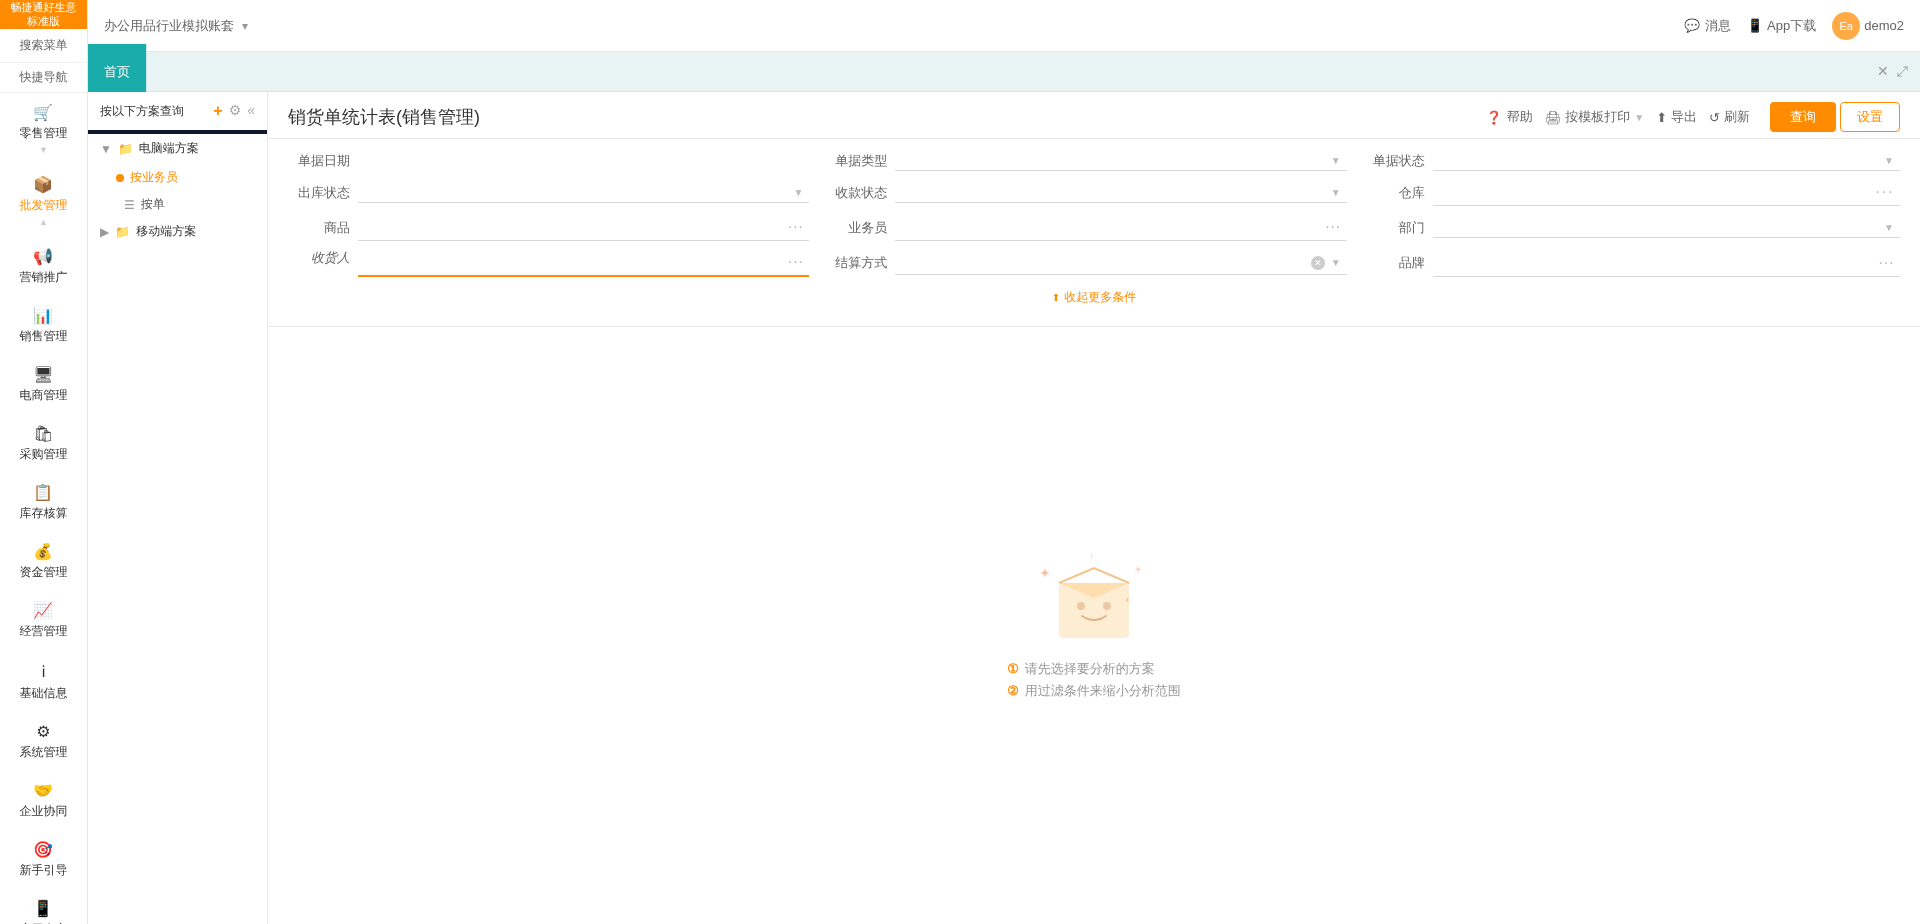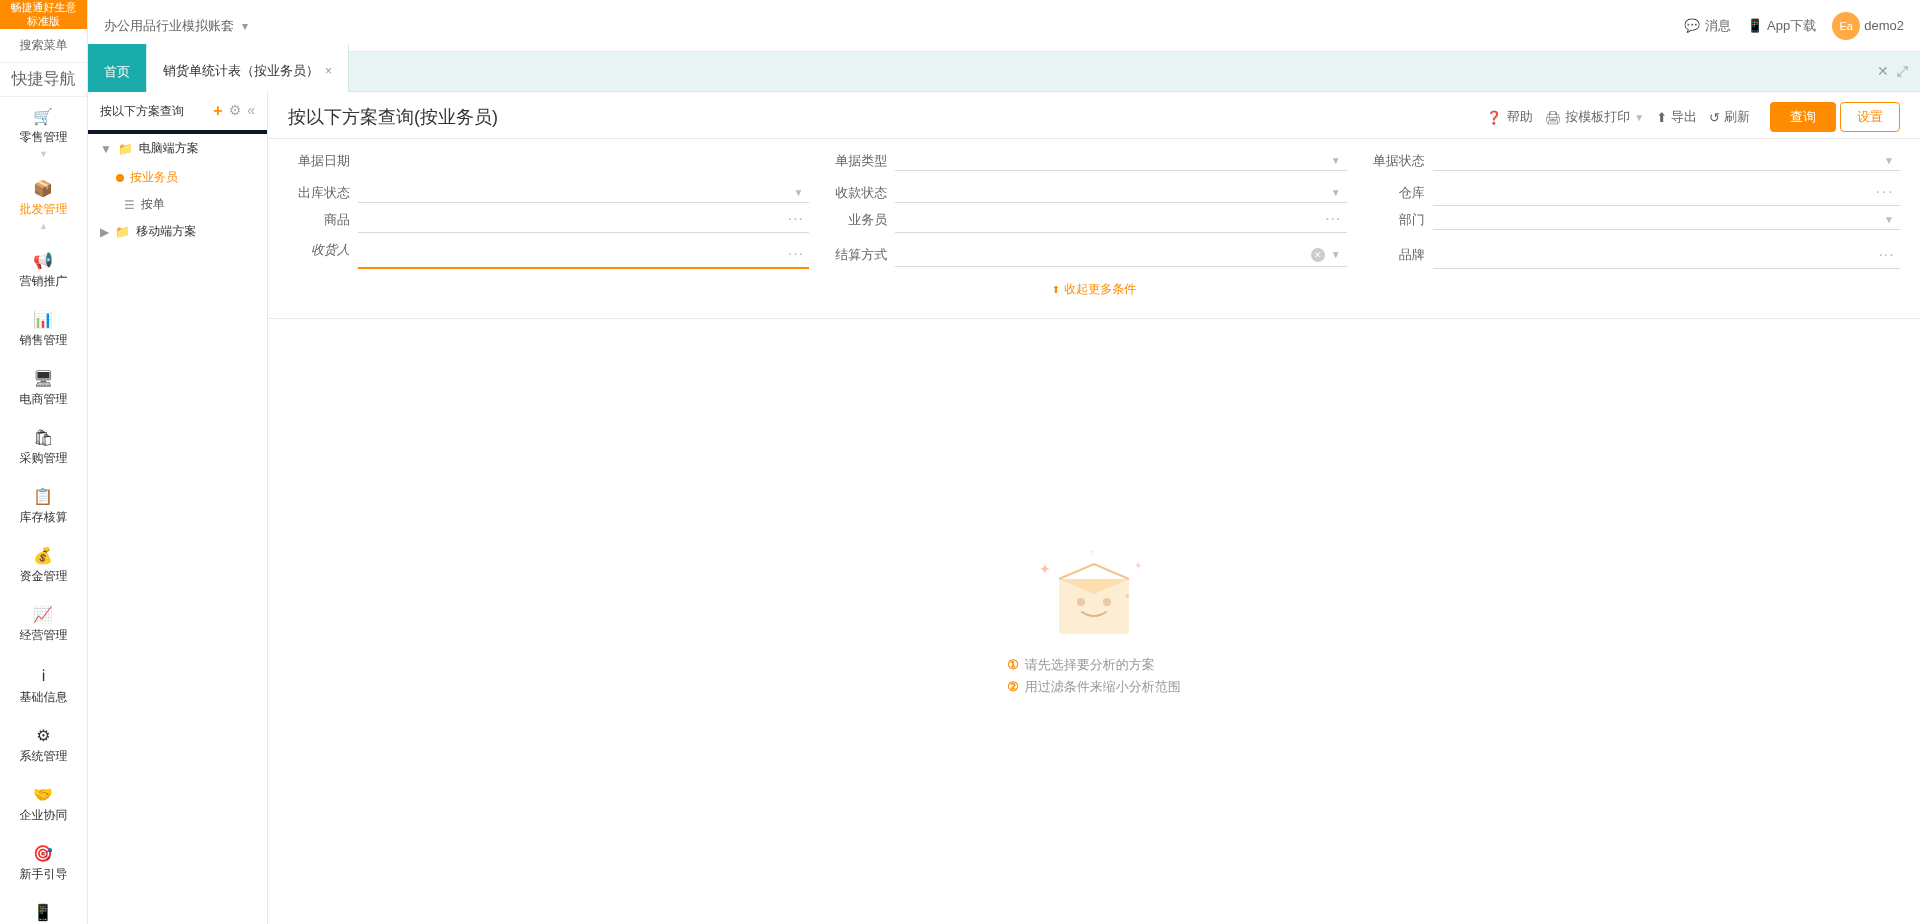--- a/index.html
+++ b/index.html
@@ -3,21 +3,21 @@
   <meta charset="utf-8">
   <style>
     * { box-sizing: border-box; margin: 0; padding: 0; }
     body { font-family: 'Microsoft YaHei', Arial, sans-serif; font-size: 13px; background: #f5f5f5; display: flex; height: 924px; overflow: hidden; }
 
     
     .sidebar { width: 88px; background: #fff; display: flex; flex-direction: column; border-right: 1px solid #e8e8e8; flex-shrink: 0; }
     .sidebar-logo { height: 52px; background: #ff8c00; display: flex; align-items: center; justify-content: center; flex-direction: column; }
     .sidebar-logo-text { color: #fff; font-size: 11px; line-height: 1.3; text-align: center; }
     .sidebar-search { padding: 8px 6px; font-size: 12px; color: #666; cursor: pointer; text-align: center; border-bottom: 1px solid #f0f0f0; }
-    .sidebar-nav-link { padding: 6px 6px; font-size: 16px; color: #666; cursor: pointer; text-align: center; border-bottom: 1px solid #f0f0f0; }
+    .sidebar-nav-link { padding: 6px 6px; font-size: 12px; color: #666; cursor: pointer; text-align: center; border-bottom: 1px solid #f0f0f0; }
     .sidebar-item { padding: 10px 6px; font-size: 12px; color: #333; cursor: pointer; text-align: center; display: flex; flex-direction: column; align-items: center; gap: 3px; }
     .sidebar-item.active { color: #ff8c00; }
     .sidebar-item-icon { font-size: 16px; }
 
     
     .main { flex: 1; display: flex; flex-direction: column; overflow: hidden; }
 
     
     .topbar { height: 52px; background: #fff; display: flex; align-items: center; padding: 0 16px; border-bottom: 1px solid #e8e8e8; justify-content: space-between; }
     .topbar-left { display: flex; align-items: center; gap: 8px; }
@@ -170,24 +170,20 @@
         </div>
         <span>demo2</span>
       </div>
     </div>
   </div>
 
   <div class="tabs">
     <div class="tab tab-home">
       <span>首页</span>
     </div>
-    <div class="tab active">
-      <span>销货单统计表（按业务员）</span>
-      <span class="tab-close">×</span>
-    </div>
     <div class="tab-expand">
       <span style="font-size:14px;color:#999;">✕</span>
       <span style="font-size:14px;color:#999;">⤢</span>
     </div>
   </div>
 
   <div class="content">
 
     <div class="left-panel">
       <div class="left-panel-header">
@@ -215,21 +211,21 @@
       <div class="tree-folder">
         <span style="color:#999;">▶</span>
         <span>📁</span>
         <span>移动端方案</span>
       </div>
     </div>
 
     <div class="right-panel">
 
       <div class="page-header">
-        <h1 class="page-title">按以下方案查询(按业务员)</h1>
+        <h1 class="page-title">销货单统计表(销售管理)</h1>
         <div style="display:flex;align-items:center;gap:20px;">
           <div class="page-actions">
             <div class="page-actions-item">
               <span>❓</span>
               <span>帮助</span>
             </div>
             <div class="page-actions-item">
               <span>🖨</span>
               <span>按模板打印</span>
               <span style="font-size:10px;color:#bbb;">▼</span>
@@ -268,21 +264,21 @@
 
           <div style="display:flex;align-items:center;">
             <span class="filter-label">单据状态</span>
             <div style="flex:1;display:flex;align-items:center;justify-content:space-between;border-bottom:1px solid #d9d9d9;padding:4px 6px;">
               <span style="color:#ccc;"></span>
               <span style="color:#bbb;font-size:10px;">▼</span>
             </div>
           </div>
         </div>
 
-        <div style="display:grid;grid-template-columns:1fr 1fr 1fr;gap:0;margin-bottom:0;">
+        <div style="display:grid;grid-template-columns:1fr 1fr 1fr;gap:0;margin-bottom:8px;">
           <div style="display:flex;align-items:center;">
             <span class="filter-label">出库状态</span>
             <div style="flex:1;display:flex;align-items:center;justify-content:space-between;border-bottom:1px solid #d9d9d9;padding:4px 6px;margin-right:16px;">
               <span></span>
               <span style="color:#bbb;font-size:10px;">▼</span>
             </div>
           </div>
           <div style="display:flex;align-items:center;">
             <span class="filter-label">收款状态</span>
             <div style="flex:1;display:flex;align-items:center;justify-content:space-between;border-bottom:1px solid #d9d9d9;padding:4px 6px;margin-right:16px;">

